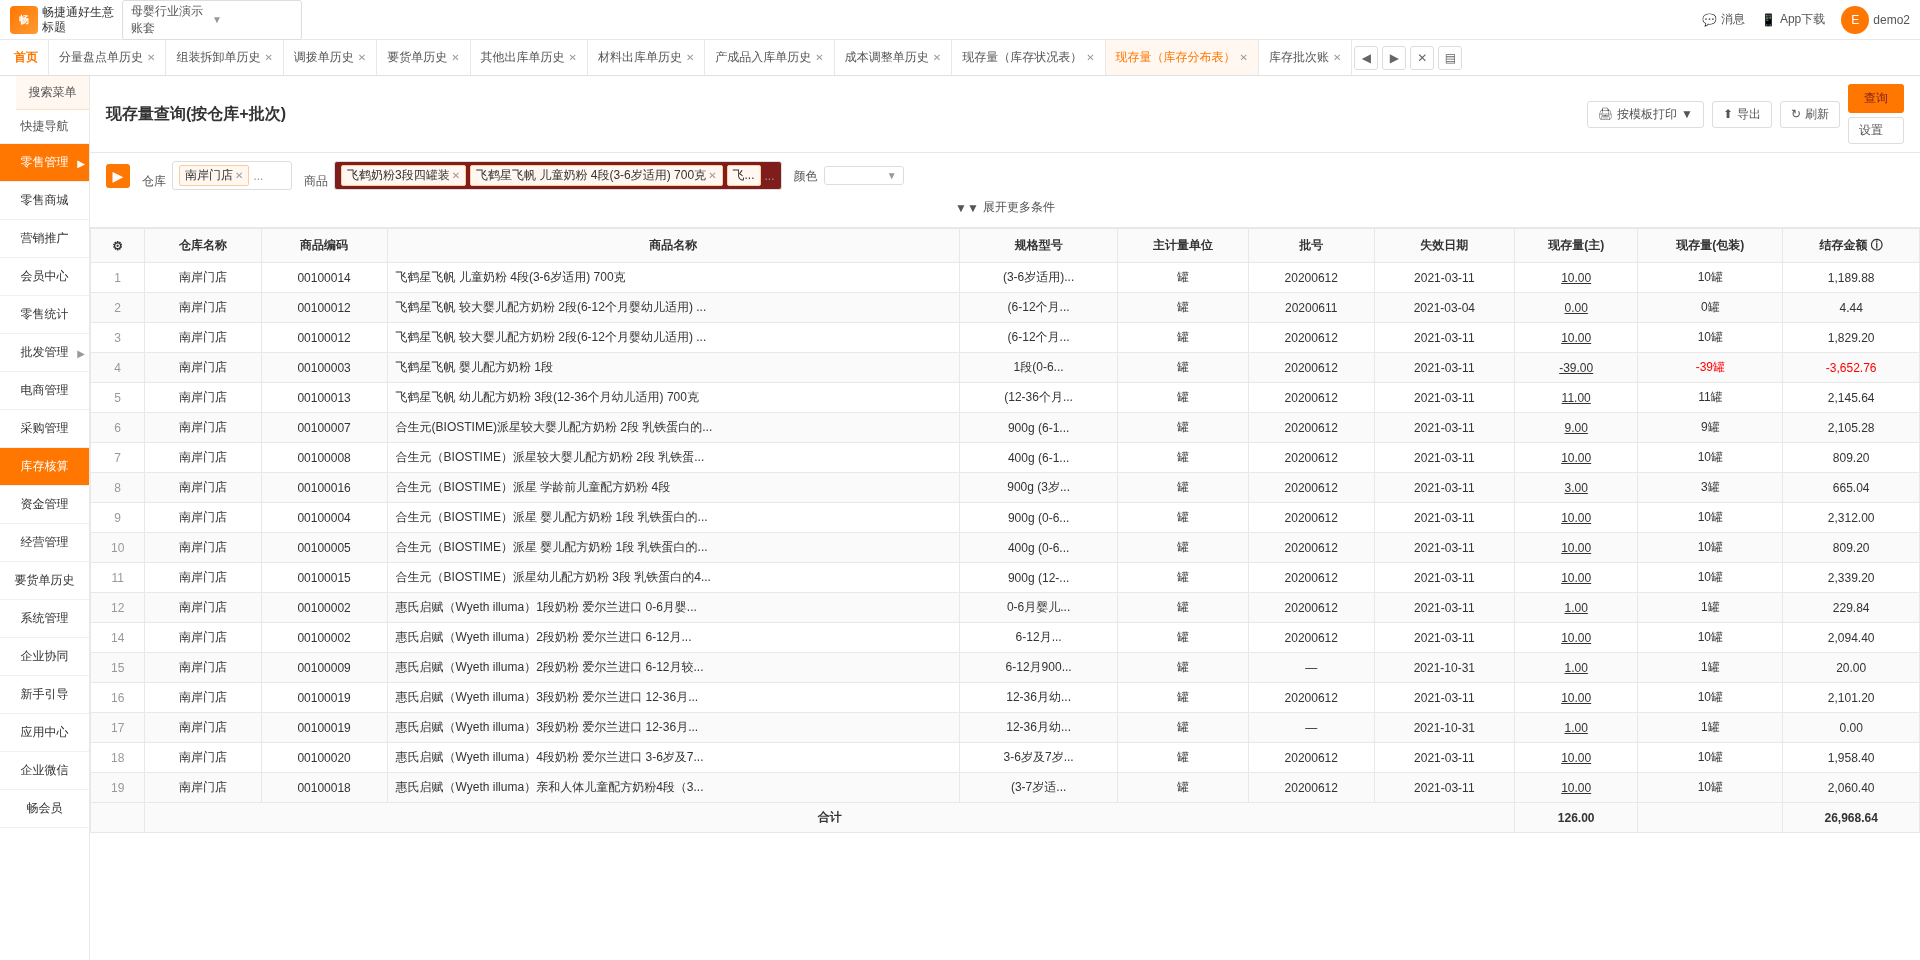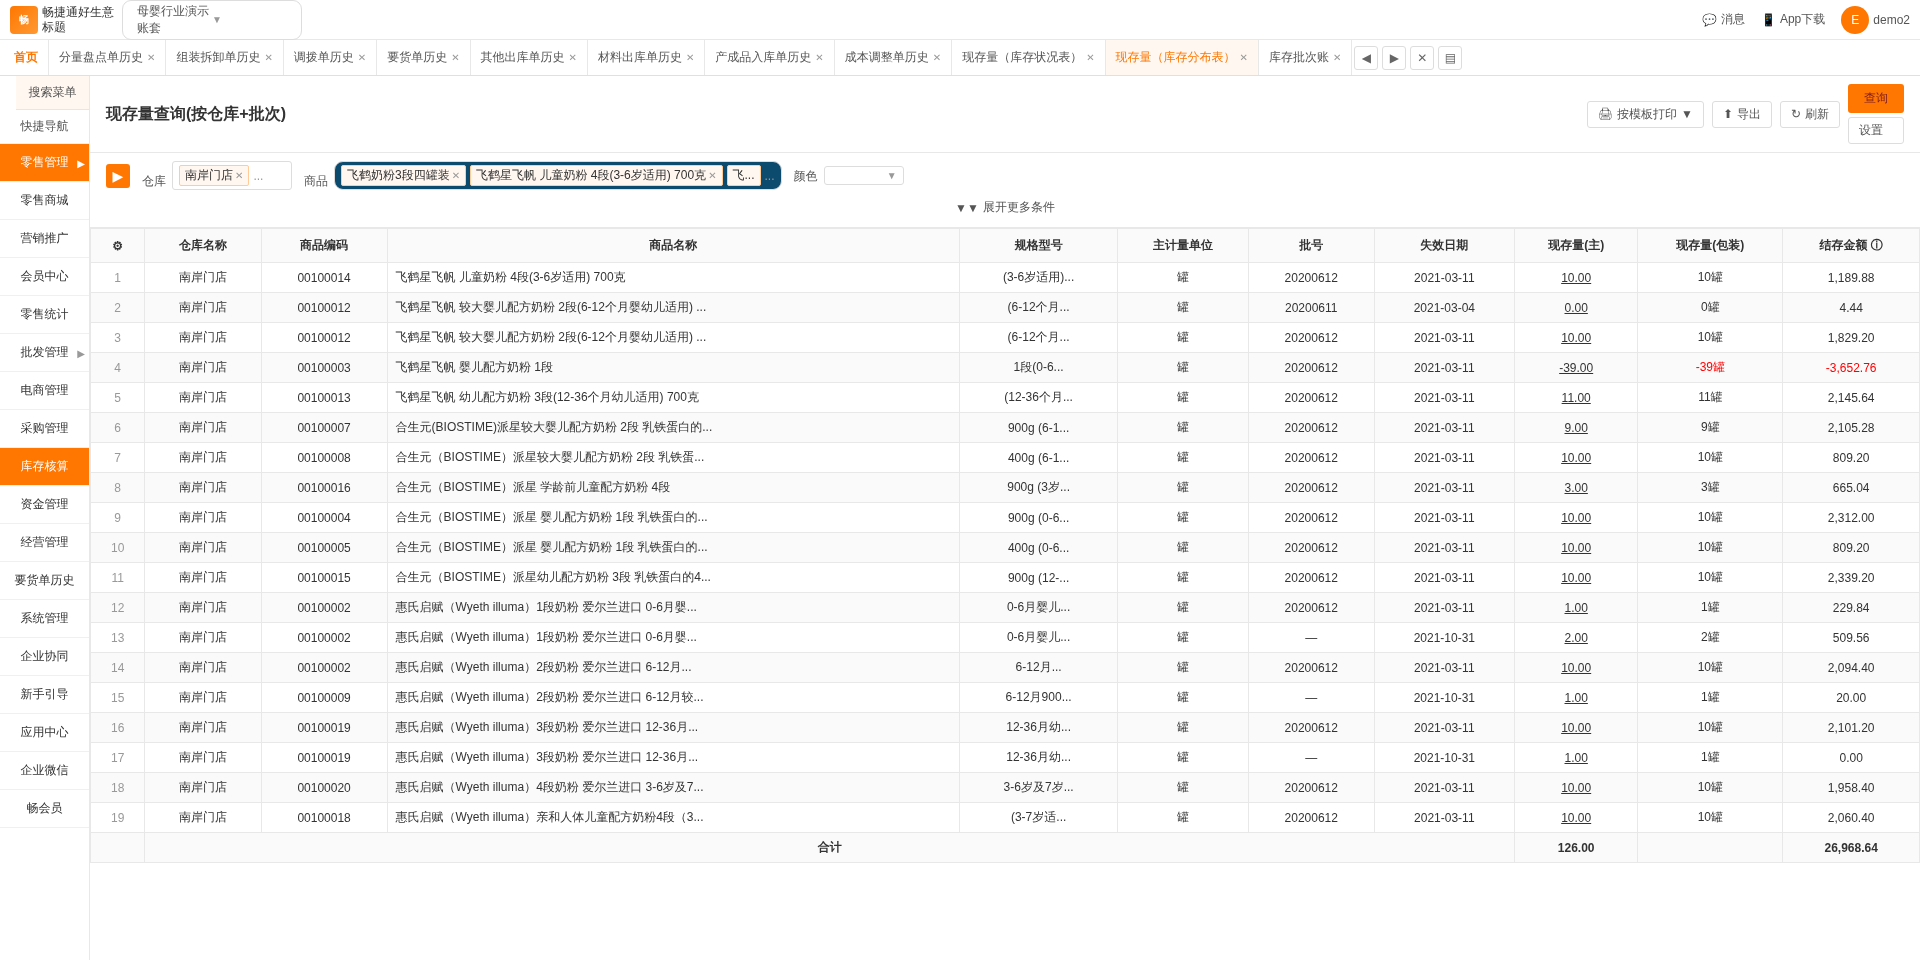--- a/index.html
+++ b/index.html
@@ -25,22 +25,22 @@
       width: 28px; height: 28px;
       background: linear-gradient(135deg, #ff7700, #ff9933);
       border-radius: 4px;
       display: flex; align-items: center; justify-content: center;
       color: #fff; font-size: 10px; font-weight: bold;
     }
     .logo-text { font-size: 11px; color: #333; line-height: 1.2; }
 
     .warehouse-select {
       display: flex; align-items: center;
-      border: 1px solid #ddd; border-radius: 9px;
-      padding: 2px 14px; background: #fff;
+      border: 1px solid #ddd; border-radius: 3px;
+      padding: 2px 8px; background: #fff;
       min-width: 180px; cursor: pointer; justify-content: center;
     }
     .warehouse-select span { flex: 1; color: #555; }
     .warehouse-select .arrow { color: #999; font-size: 10px; }
 
     .header-right {
       margin-left: auto;
       display: flex; align-items: center; gap: 16px;
     }
     .header-btn { display: flex; align-items: center; gap: 4px; color: #555; cursor: pointer; }
@@ -188,22 +188,22 @@
     .filter-tag {
       display: flex; align-items: center; gap: 2px;
       background: #fff7f0; border: 1px solid #ffcc99;
       border-radius: 2px; padding: 1px 5px; color: #333;
     }
     .filter-tag .remove { color: #999; cursor: pointer; font-size: 10px; }
     .filter-more { color: #999; cursor: pointer; }
 
     .product-filter-tags {
       display: flex; align-items: center; gap: 4px;
-      border: 1px solid #ddd; border-radius: 9px;
-      padding: 3px 6px; background: #0c4a6e; min-width: 300px;
+      border: 1px solid #ddd; border-radius: 3px;
+      padding: 3px 6px; background: #7f1d1d; min-width: 300px;
     }
     .color-filter {
       display: flex; align-items: center; gap: 4px;
       border: 1px solid #ddd; border-radius: 3px;
       padding: 3px 6px; background: #fff; min-width: 80px;
     }
     .color-arrow { color: #999; font-size: 10px; cursor: pointer; }
 
     .expand-btn {
       display: flex; align-items: center; gap: 4px;
@@ -653,33 +653,20 @@
               <td style="text-align:left;max-width:320px;overflow:hidden;text-overflow:ellipsis;">惠氏启赋（Wyeth illuma）1段奶粉 爱尔兰进口 0-6月婴...</td>
               <td>0-6月婴儿...</td>
               <td>罐</td>
               <td>20200612</td>
               <td>2021-03-11</td>
               <td class="underline-link">1.00</td>
               <td class="">1罐</td>
               <td class="">229.84</td>
             </tr>
             <tr>
-              <td class="row-num">13</td>
-              <td>南岸门店</td>
-              <td>00100002</td>
-              <td style="text-align:left;max-width:320px;overflow:hidden;text-overflow:ellipsis;">惠氏启赋（Wyeth illuma）1段奶粉 爱尔兰进口 0-6月婴...</td>
-              <td>0-6月婴儿...</td>
-              <td>罐</td>
-              <td>—</td>
-              <td>2021-10-31</td>
-              <td class="underline-link">2.00</td>
-              <td class="">2罐</td>
-              <td class="">509.56</td>
-            </tr>
-            <tr>
               <td class="row-num">14</td>
               <td>南岸门店</td>
               <td>00100002</td>
               <td style="text-align:left;max-width:320px;overflow:hidden;text-overflow:ellipsis;">惠氏启赋（Wyeth illuma）2段奶粉 爱尔兰进口 6-12月...</td>
               <td>6-12月...</td>
               <td>罐</td>
               <td>20200612</td>
               <td>2021-03-11</td>
               <td class="underline-link">10.00</td>
               <td class="">10罐</td>

